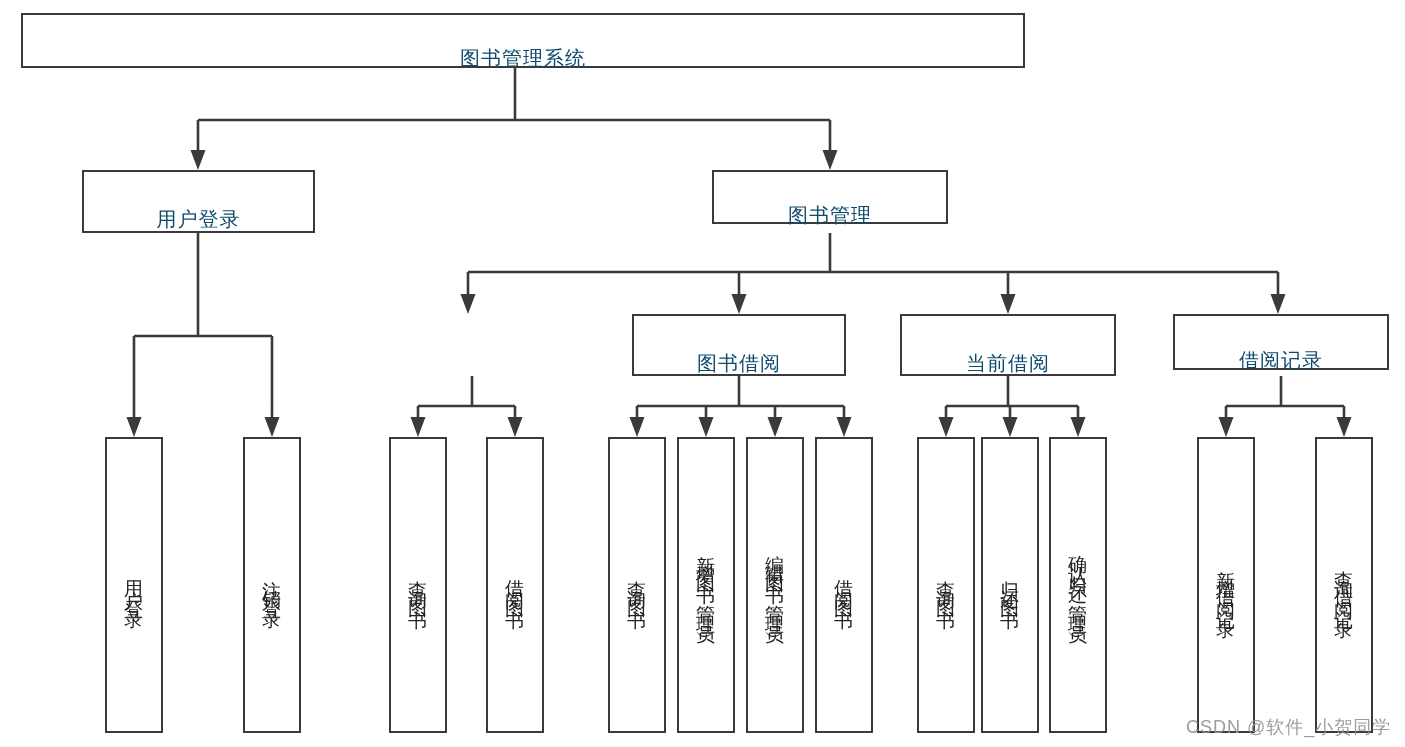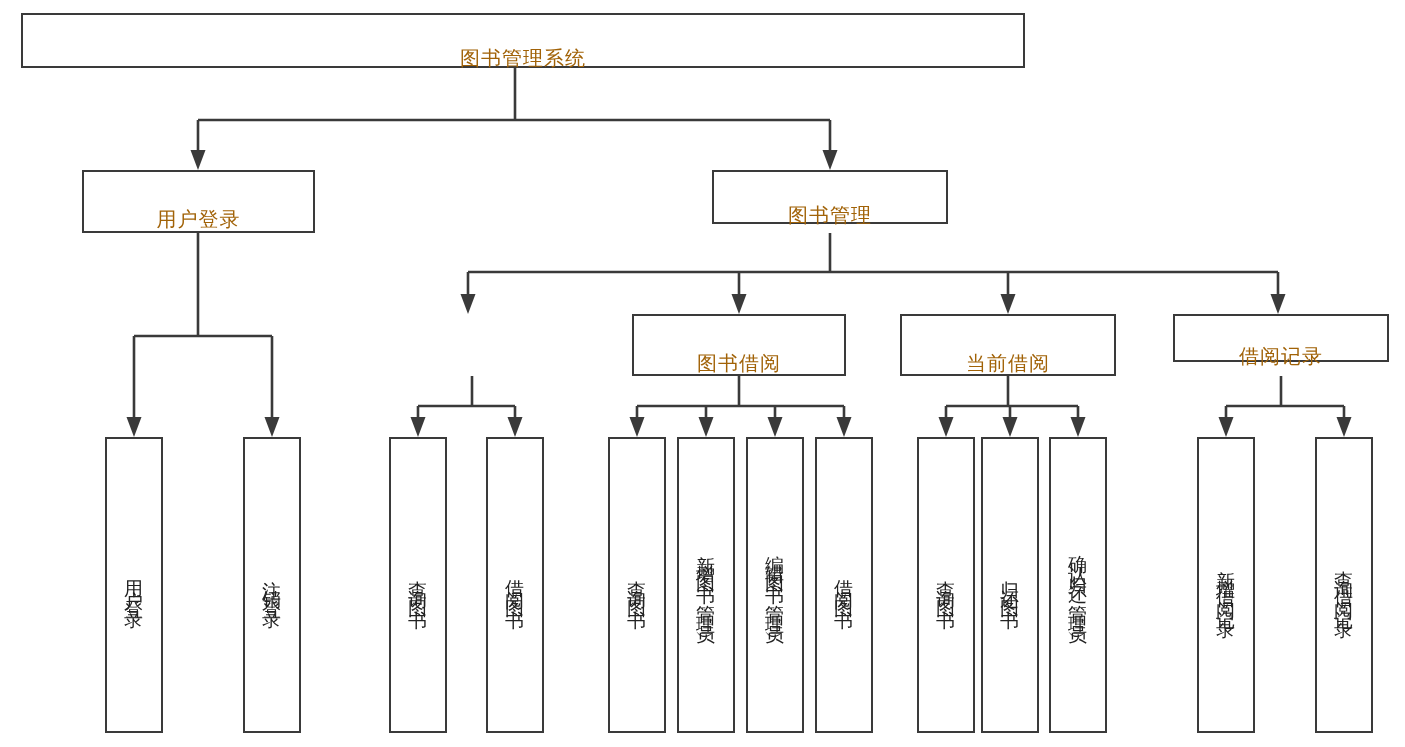--- a/index.html
+++ b/index.html
@@ -12,21 +12,21 @@
     border:2.5px solid #3a3a3a;
     box-sizing:border-box;
     display:flex;
     align-items:center;
     justify-content:center;
     z-index:2;
   }
   .h-label{
     font-size:20px;
     font-weight:500;
-    color:#a16207;
+    color:#0c4a6e;
     letter-spacing:1px;
     white-space:nowrap;
     margin-top:36px;
   }
   .v-label{
     writing-mode:vertical-rl;
     text-orientation:mixed;
     font-size:19px;
     font-weight:500;
     color:#222222;
@@ -82,21 +82,21 @@
   <div class="box" style="left:712px;top:170px;width:236px;height:54px;">
     <span class="h-label">图书管理</span>
   </div>
 
   <div class="box" style="left:632px;top:314px;width:214px;height:62px;">
     <span class="h-label">图书借阅</span>
   </div>
   <div class="box" style="left:900px;top:314px;width:216px;height:62px;">
     <span class="h-label">当前借阅</span>
   </div>
-  <div class="box" style="left:1173px;top:314px;width:216px;height:48px;">
+  <div class="box" style="left:1173px;top:314px;width:216px;height:56px;">
     <span class="h-label">借阅记录</span>
   </div>
 
   <div class="box" style="left:105px;top:437px;width:58px;height:296px;">
     <span class="v-label">用户登录</span>
   </div>
   <div class="box" style="left:243px;top:437px;width:58px;height:296px;">
     <span class="v-label">注销登录</span>
   </div>
 
@@ -130,14 +130,15 @@
     <span class="v-label">确认归还（管理员）</span>
   </div>
 
   <div class="box" style="left:1197px;top:437px;width:58px;height:296px;">
     <span class="v-label">新增借阅记录</span>
   </div>
   <div class="box" style="left:1315px;top:437px;width:58px;height:296px;">
     <span class="v-label">查询借阅记录</span>
   </div>
 
+  <div class="watermark">CSDN @软件_小贺同学</div>
 
 </div>
 
 </body></html>

